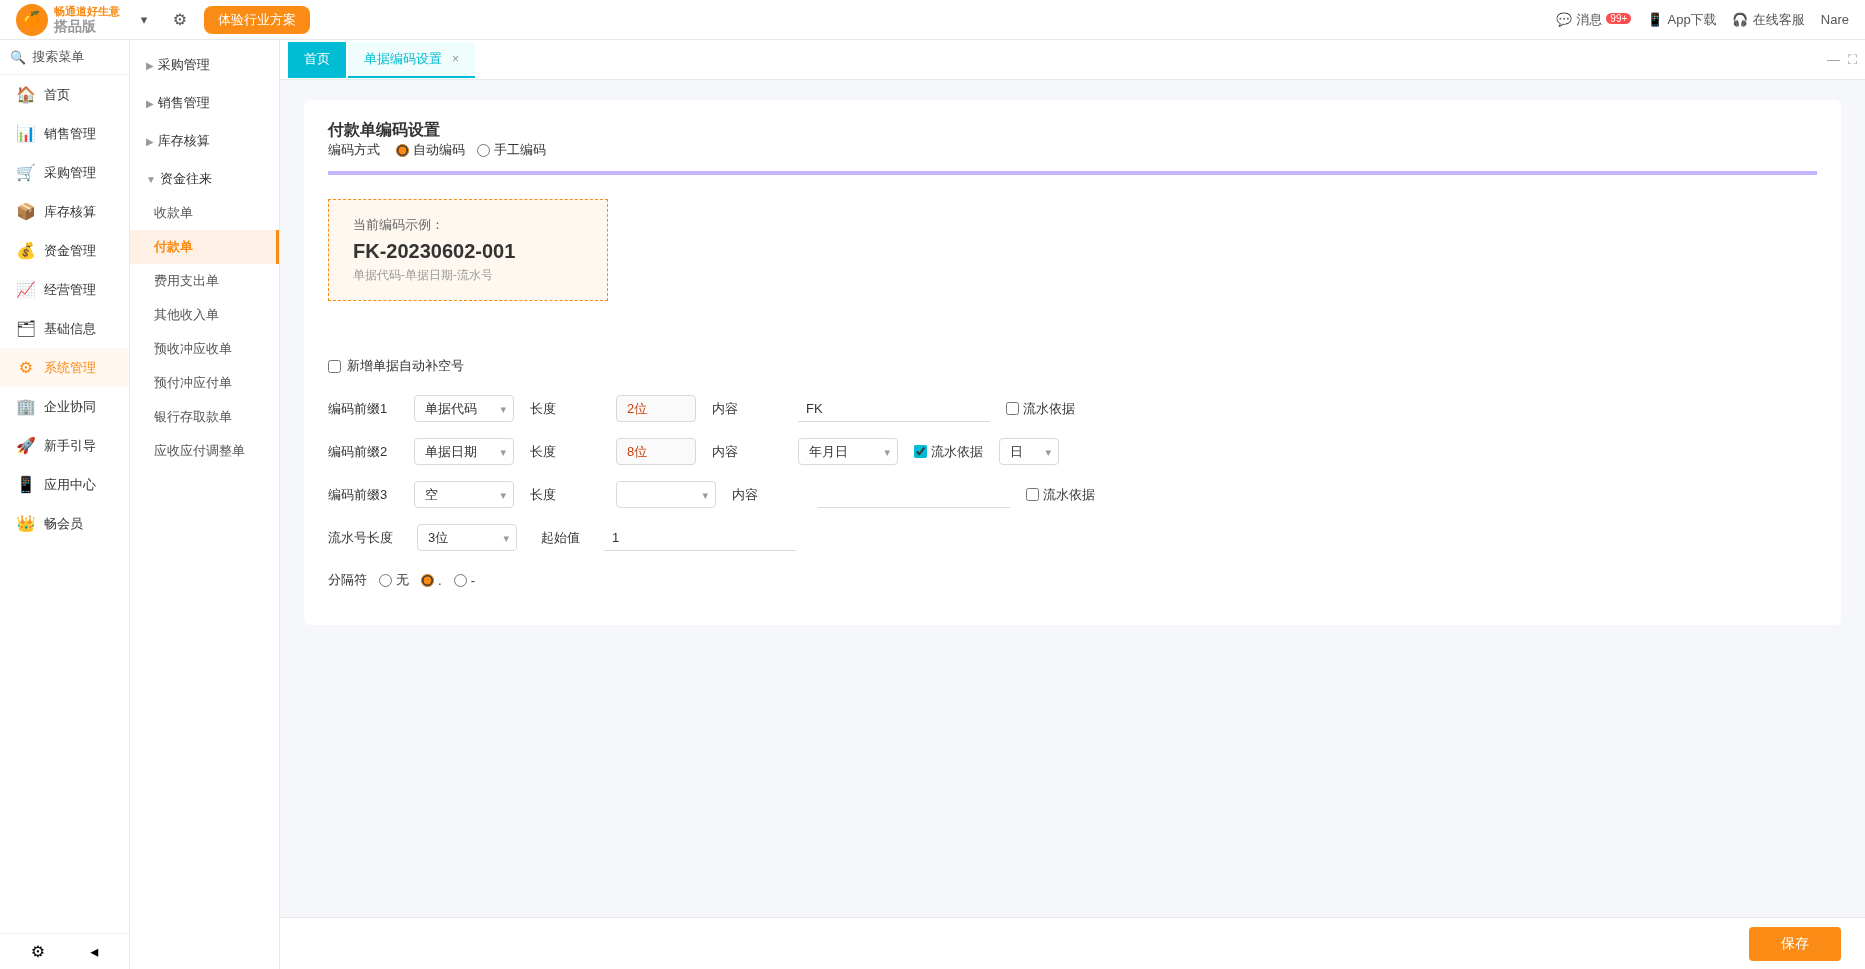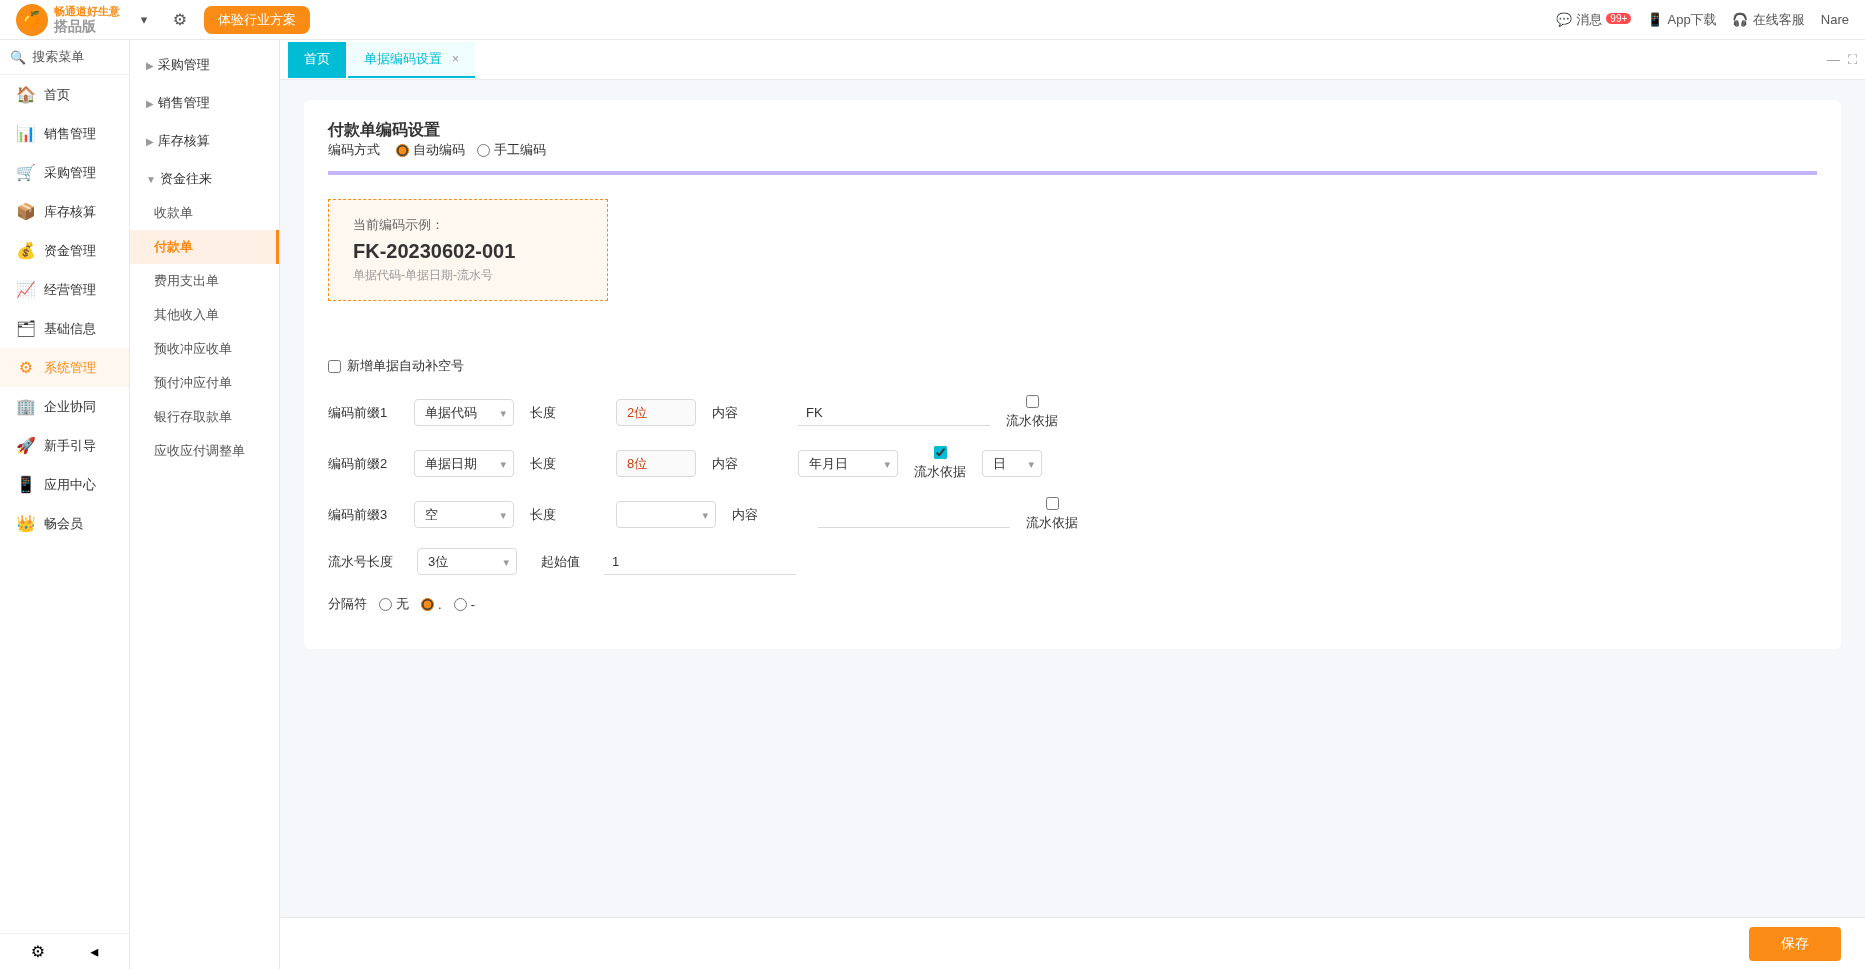--- a/index.html
+++ b/index.html
@@ -82,21 +82,21 @@
     .checkbox-row input[type="checkbox"] { accent-color: #fa8c16; cursor: pointer; }
 
     
     .form-row { display: flex; align-items: center; gap: 16px; margin-bottom: 16px; flex-wrap: wrap; }
     .form-label { font-size: 13px; color: #333; min-width: 70px; }
     .form-select { border: 1px solid #d9d9d9; border-radius: 4px; padding: 5px 24px 5px 10px; font-size: 13px; color: #333; background: #fff; cursor: pointer; appearance: none; position: relative; min-width: 100px; }
     .select-wrapper { position: relative; display: inline-block; }
     .select-wrapper::after { content: '▾'; position: absolute; right: 8px; top: 50%; transform: translateY(-50%); pointer-events: none; color: #999; font-size: 11px; }
     .length-input { border: 1px solid #d9d9d9; border-radius: 4px; padding: 5px 10px; font-size: 13px; color: #bbb; background: #fafafa; width: 80px; }
     .content-input { border: none; border-bottom: 1px solid #d9d9d9; padding: 5px 8px; font-size: 13px; color: #333; background: transparent; min-width: 80px; }
-    .flow-checkbox { display: flex; align-items: center; gap: 4px; font-size: 13px; color: #333; flex-direction: column; }
+    .flow-checkbox { display: flex; align-items: center; gap: 4px; font-size: 13px; color: #333; }
     .flow-checkbox input[type="checkbox"] { accent-color: #fa8c16; cursor: pointer; }
     .flow-select { border: 1px solid #d9d9d9; border-radius: 4px; padding: 5px 24px 5px 10px; font-size: 13px; color: #333; background: #fff; cursor: pointer; appearance: none; min-width: 60px; }
 
     
     .serial-row { display: flex; align-items: center; gap: 24px; margin-bottom: 20px; }
     .serial-label { font-size: 13px; color: #333; }
 
     
     .separator-row { display: flex; align-items: center; gap: 12px; margin-bottom: 16px; font-size: 13px; color: #333; }
 

